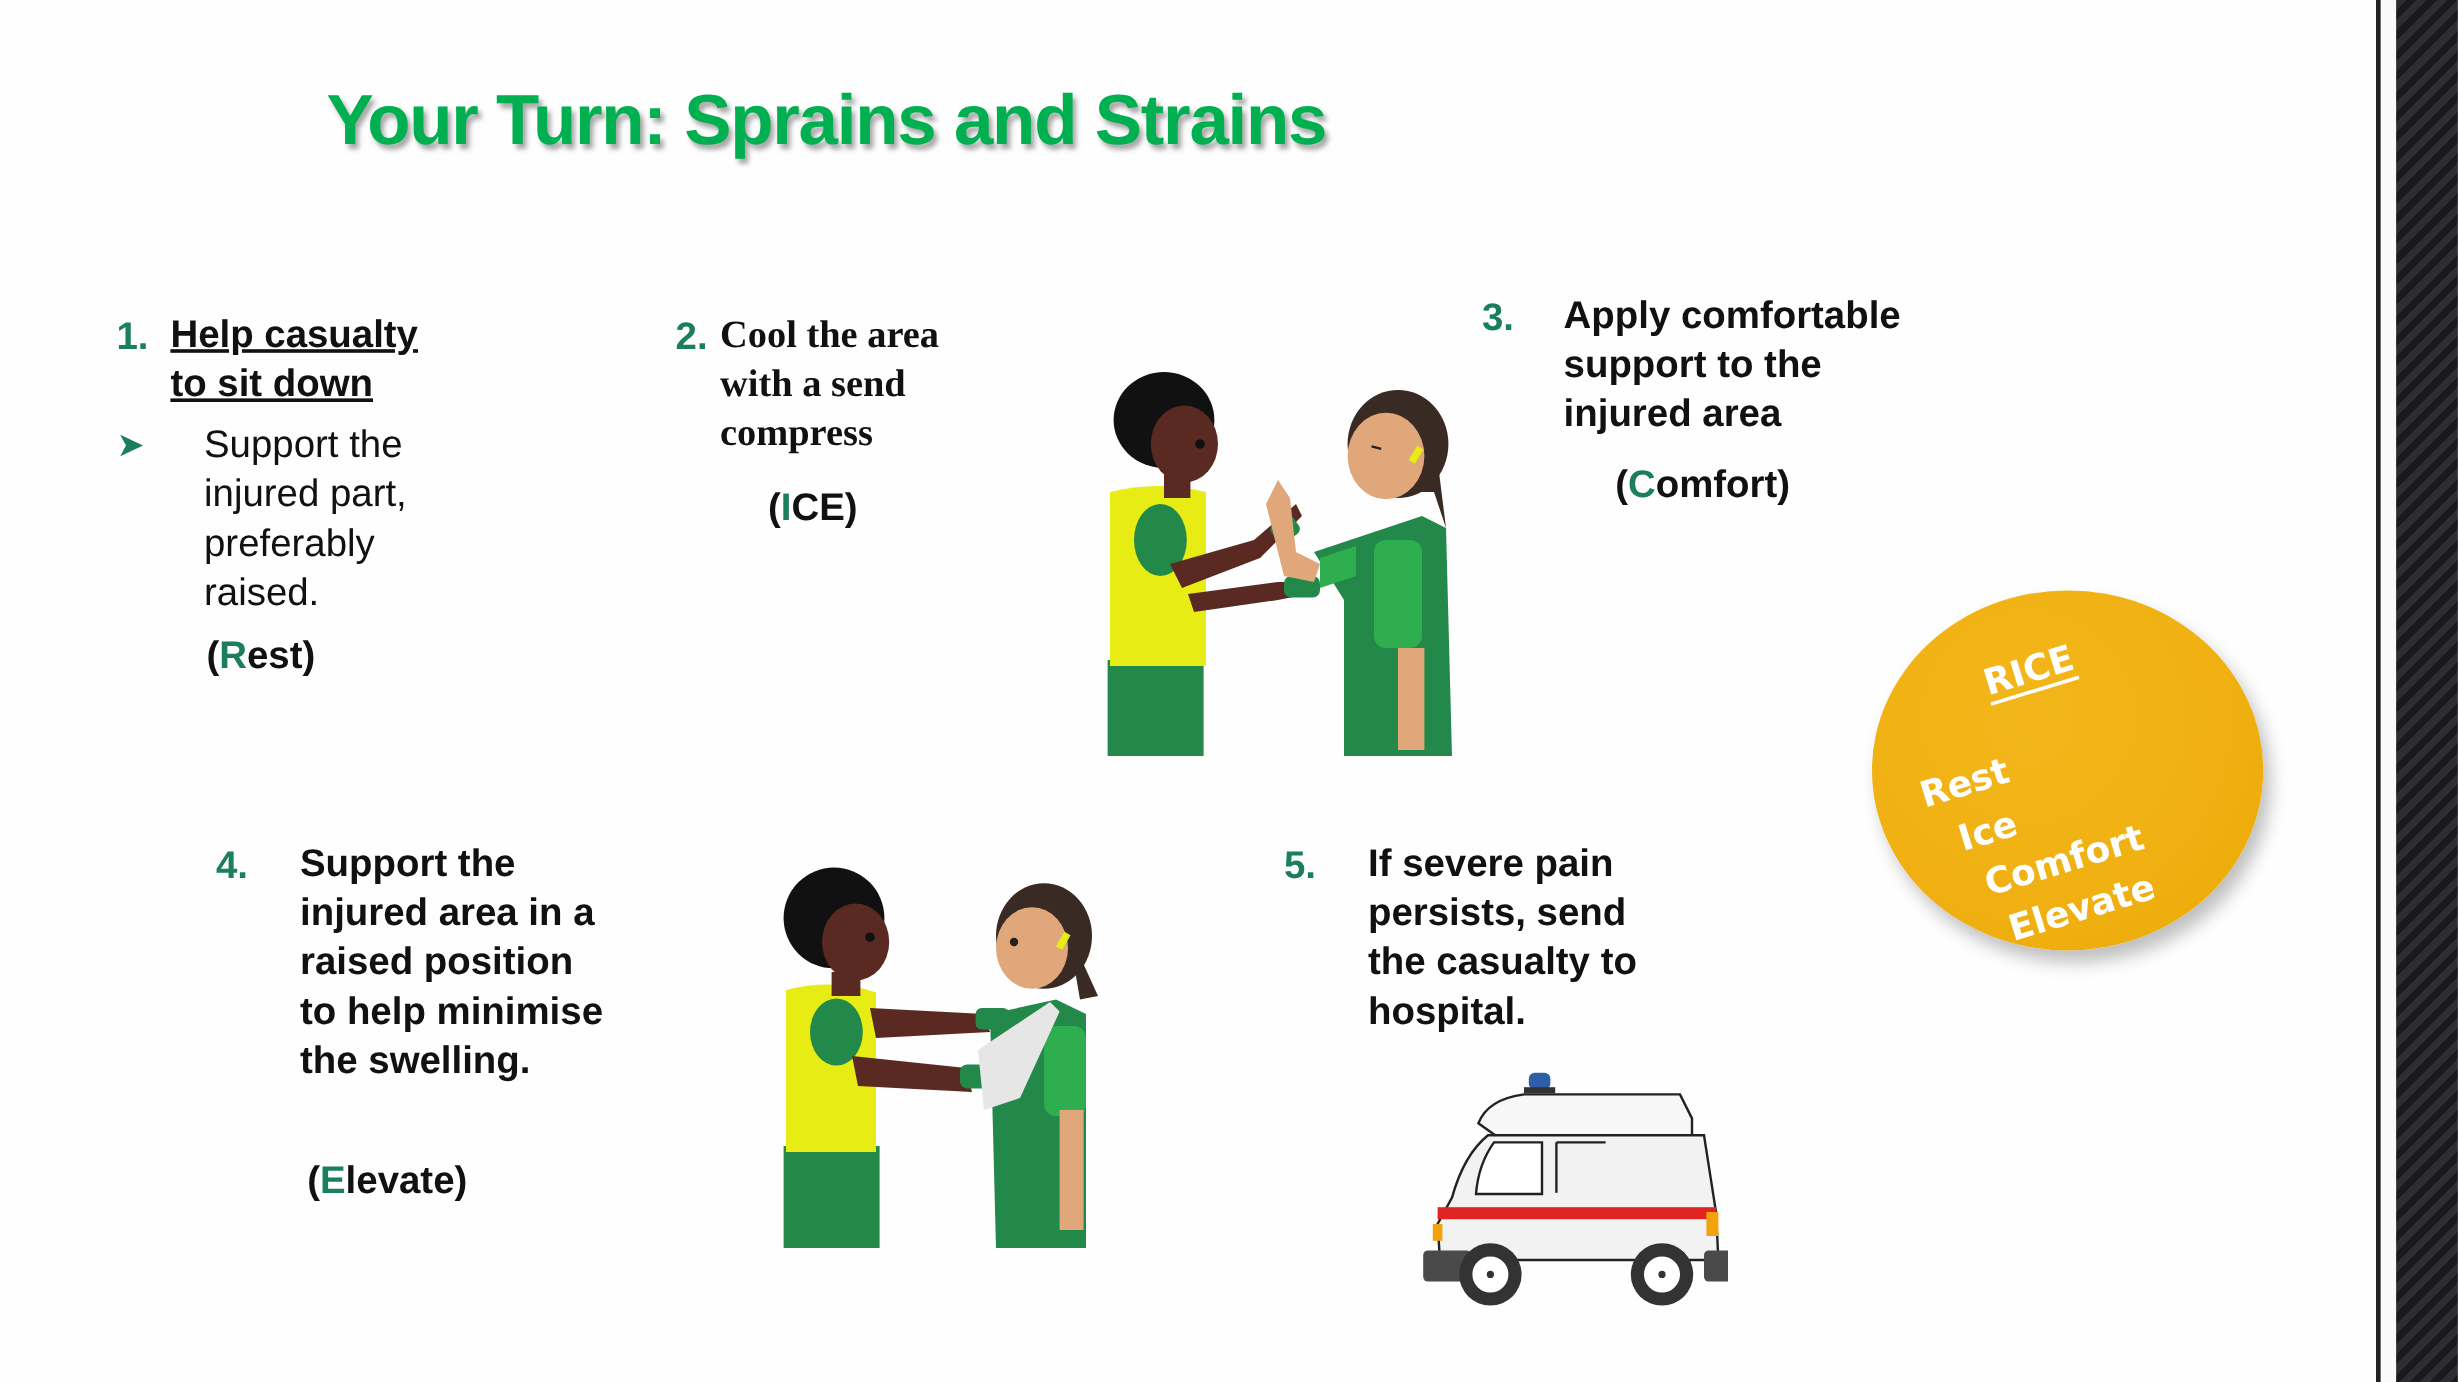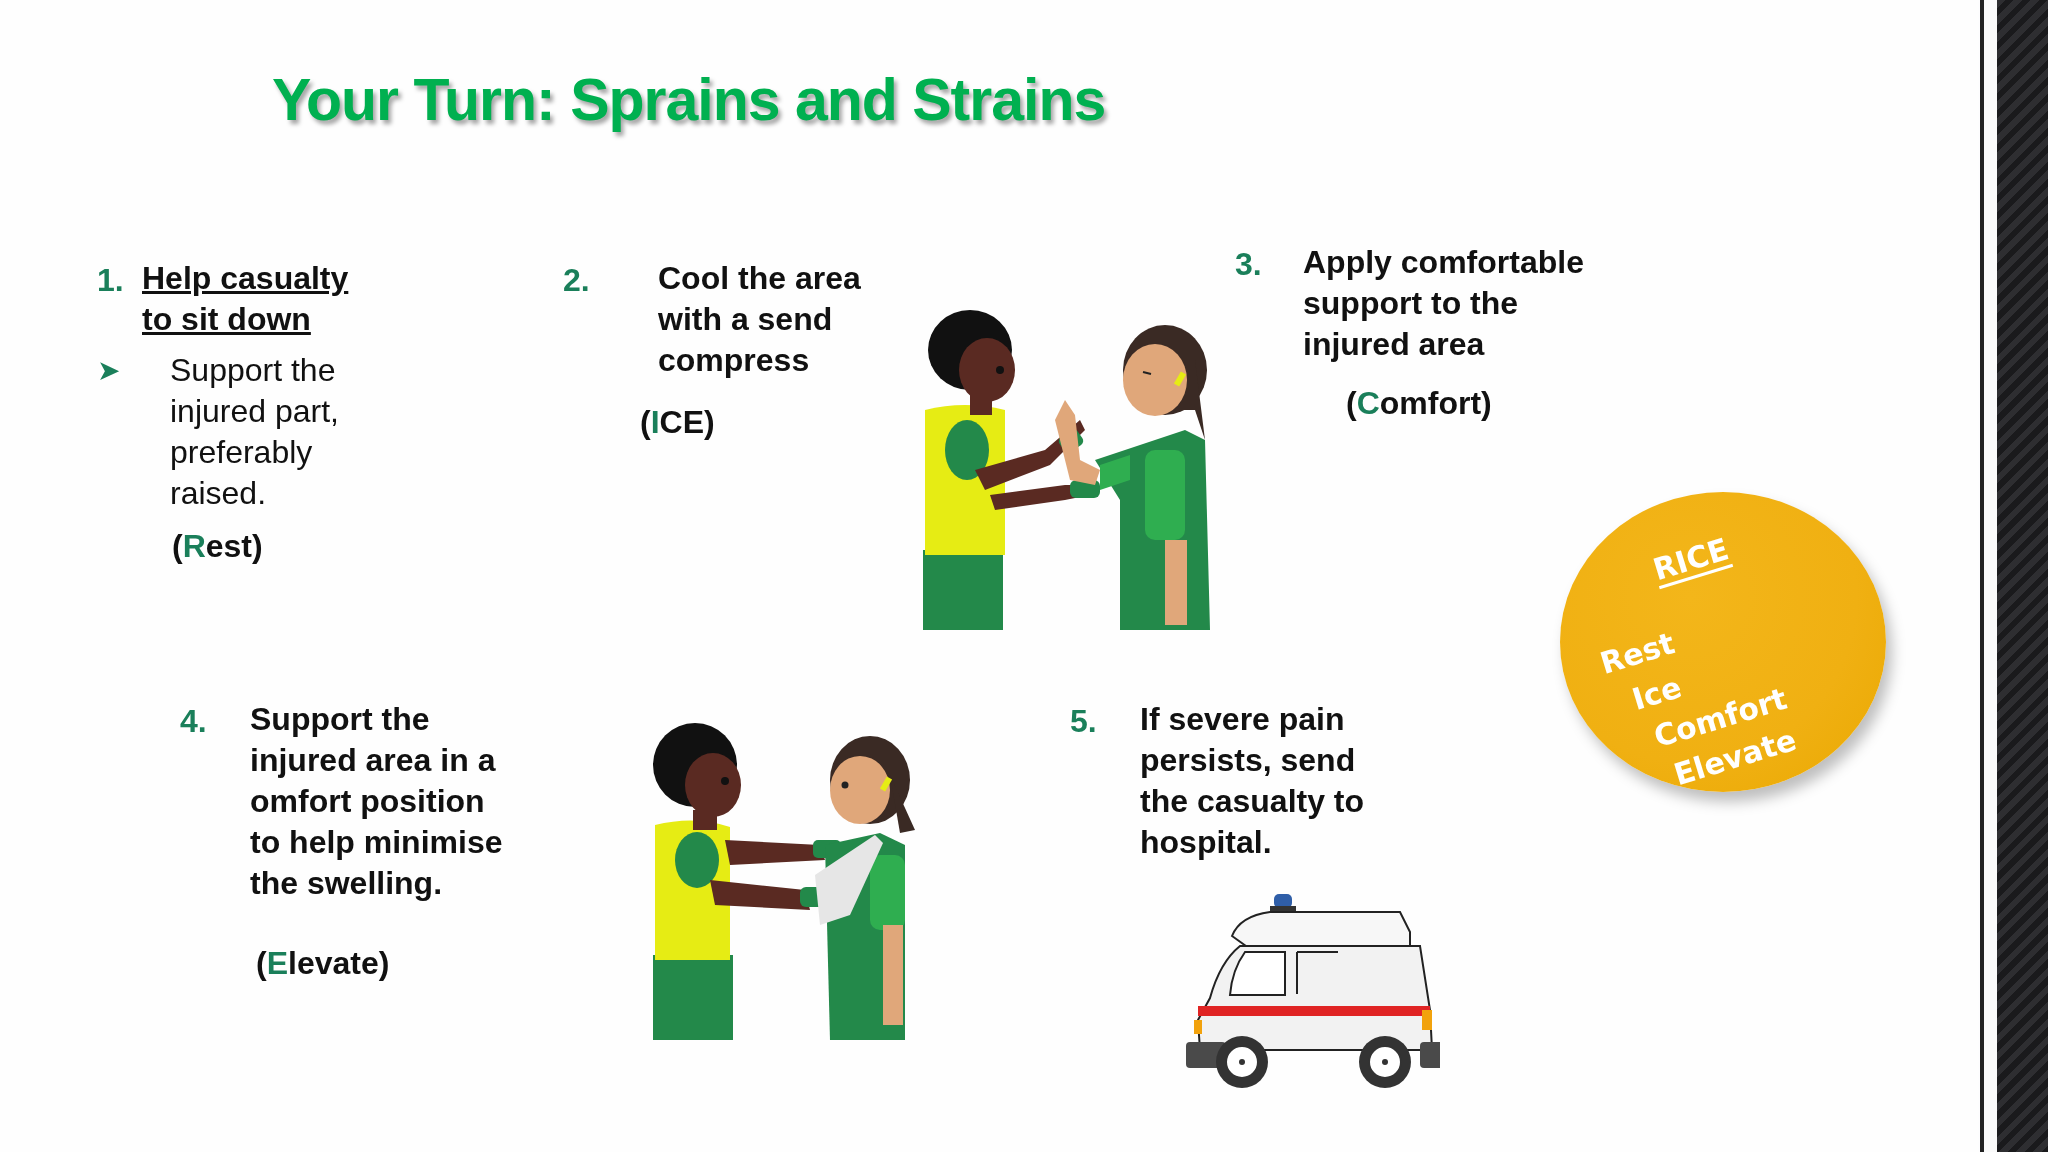--- a/index.html
+++ b/index.html
@@ -42,44 +42,44 @@
   <div class="arrow" style="left:97px;top:354px;">➤</div>
   <div class="sub" style="left:170px;top:350px;">
     <div>Support the</div>
     <div>injured part,</div>
     <div>preferably</div>
     <div>raised.</div>
   </div>
   <div class="tag" style="left:172px;top:528px;"><span>(</span><span class="g">R</span><span>est)</span></div>
 
   <div class="num" style="left:563px;top:262px;">2.</div>
-  <div class="step" style="left:658px;top:258px;">
+  <div class="step" style="left:600px;top:258px;font-family:Liberation Serif, serif;">
     <div>Cool the area</div>
     <div>with a send</div>
     <div>compress</div>
   </div>
   <div class="tag" style="left:640px;top:404px;"><span>(</span><span class="g">I</span><span>CE)</span></div>
 
   <div class="num" style="left:1235px;top:246px;">3.</div>
   <div class="step" style="left:1303px;top:242px;">
     <div>Apply comfortable</div>
     <div>support to the</div>
     <div>injured area</div>
   </div>
   <div class="tag" style="left:1310px;top:385px;margin-left:36px;"><span>(</span><span class="g">C</span><span>omfort)</span></div>
 
   <div class="num" style="left:180px;top:703px;">4.</div>
   <div class="step" style="left:250px;top:699px;">
     <div>Support the</div>
     <div>injured area in a</div>
-    <div>omfort position</div>
+    <div>raised position</div>
     <div>to help minimise</div>
     <div>the swelling.</div>
   </div>
-  <div class="tag" style="left:256px;top:945px;"><span>(</span><span class="g">E</span><span>levate)</span></div>
+  <div class="tag" style="left:256px;top:965px;"><span>(</span><span class="g">E</span><span>levate)</span></div>
 
   <div class="num" style="left:1070px;top:703px;">5.</div>
   <div class="step" style="left:1140px;top:699px;">
     <div>If severe pain</div>
     <div>persists, send</div>
     <div>the casualty to</div>
     <div>hospital.</div>
   </div>
 
   <svg class="illus" style="left:905px;top:300px;" width="320" height="330" viewBox="0 0 320 330">

